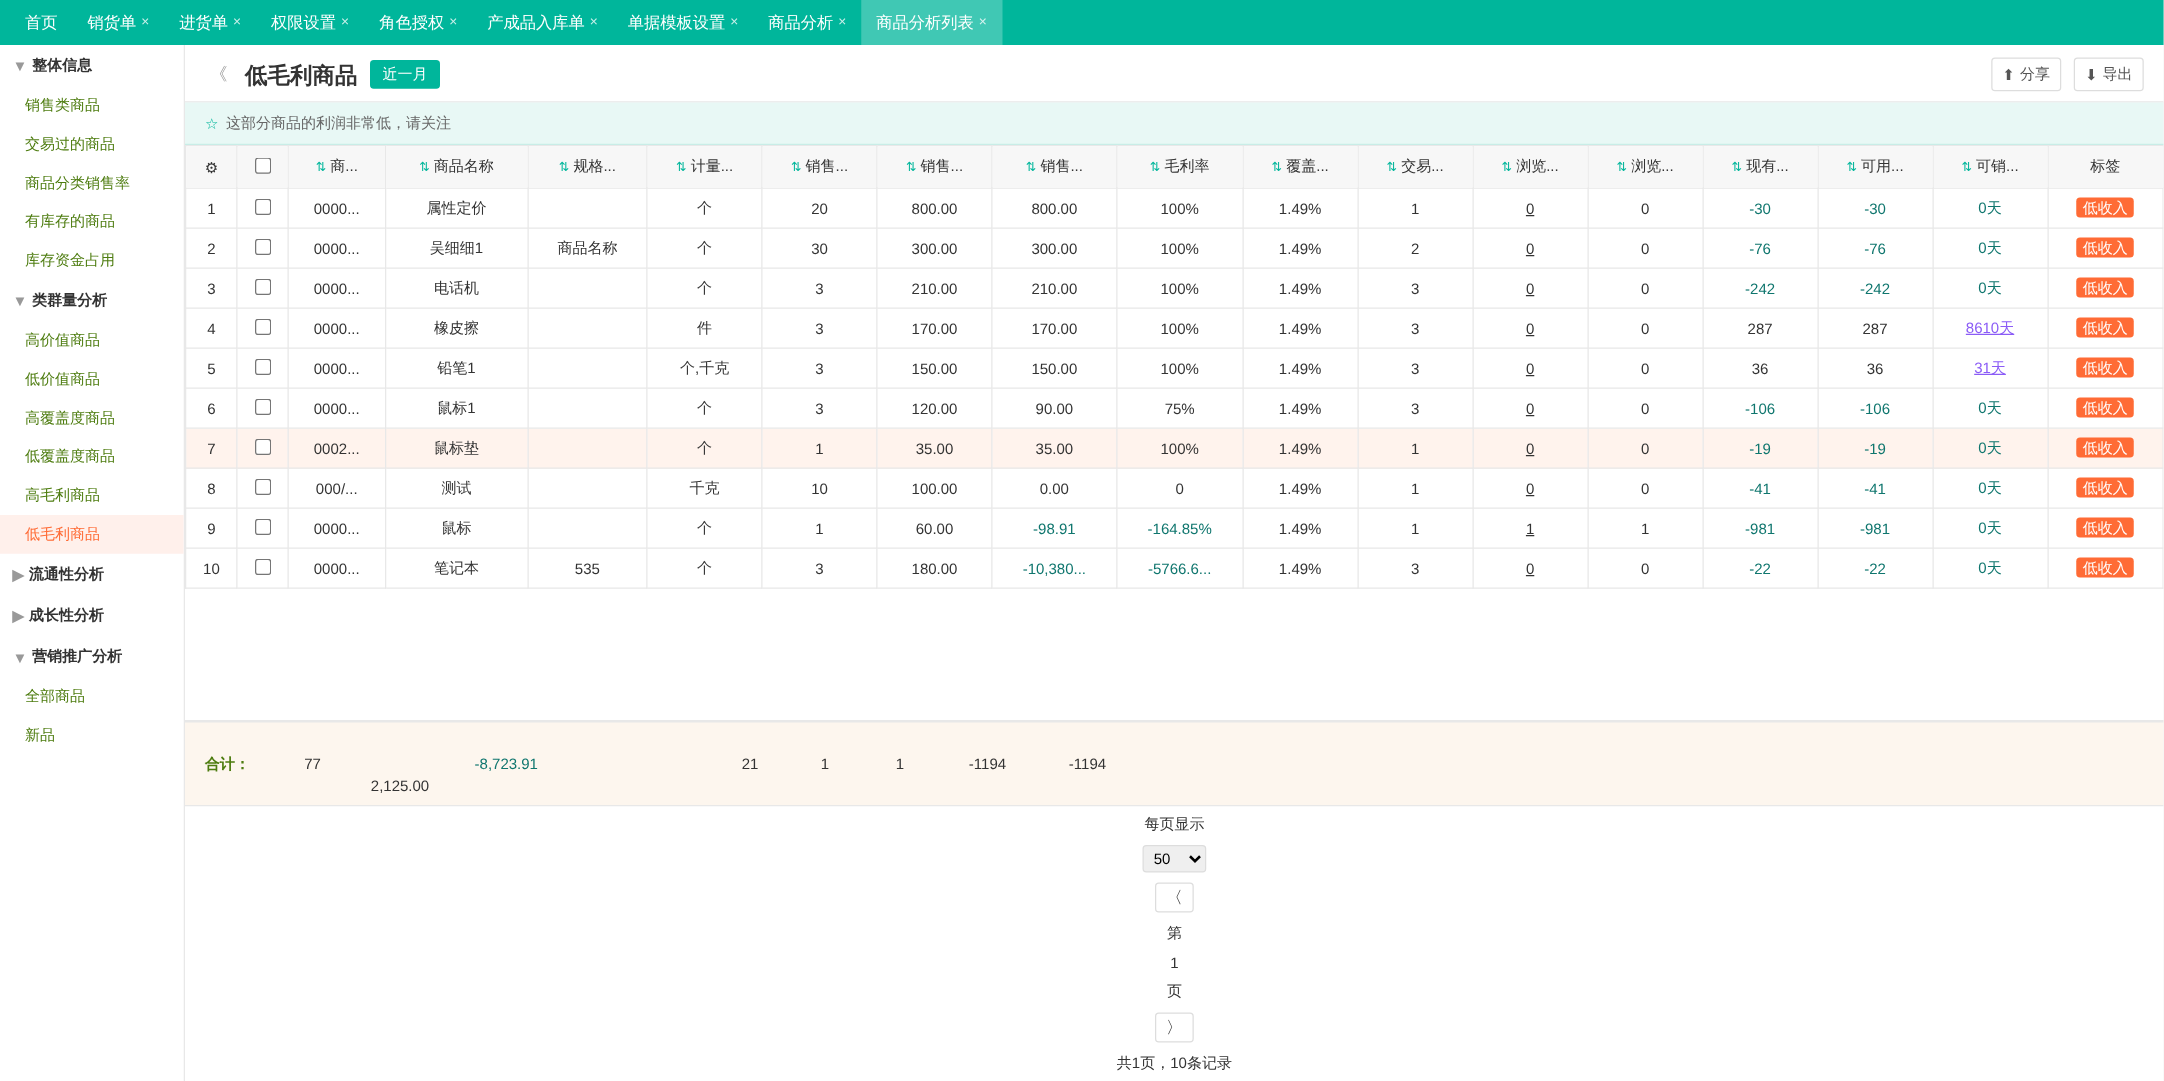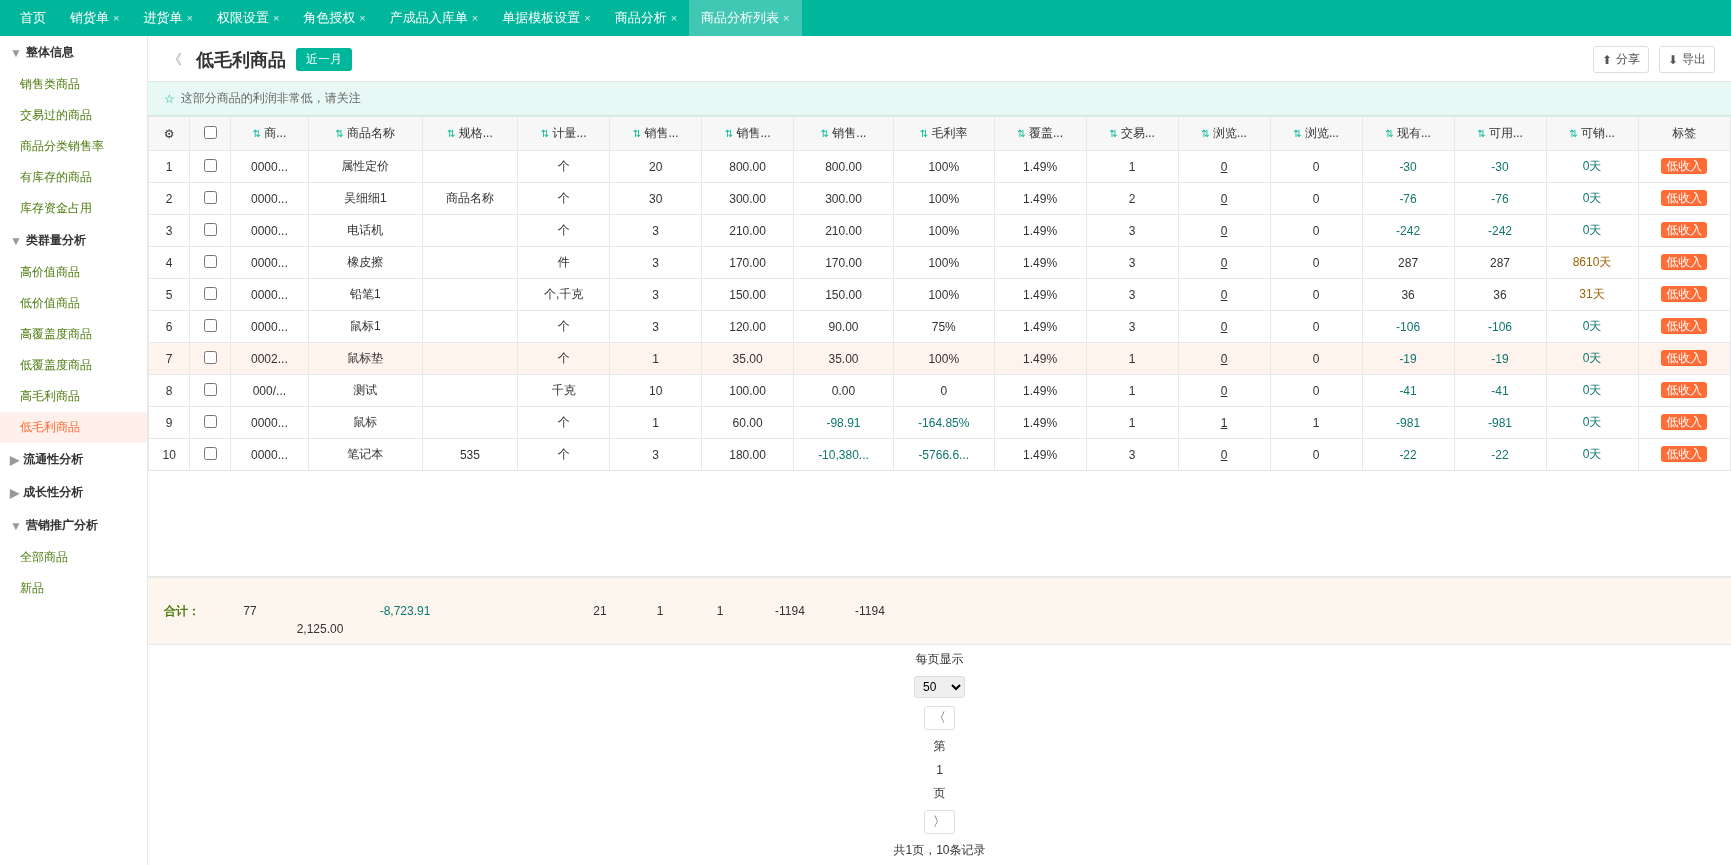--- a/index.html
+++ b/index.html
@@ -174,21 +174,21 @@
     }
     table tbody tr.highlighted { background: #fff3ed; }
     .tag-badge {
       background: #ff6b35;
       color: #fff;
       border-radius: 3px;
       padding: 1px 5px;
       font-size: 12px;
     }
     .red-text { color: #0f766e; }
-    .orange-text { color: #a16207; }
+    .orange-text { color: #8b5cf6; text-decoration: underline; }
     .underline { text-decoration: underline; cursor: pointer; }
 
     
     .table-footer {
       background: #fdf6ee;
       border-top: 2px solid #e8e8e8;
       padding: 8px 16px;
       display: flex;
       align-items: center;
     }

